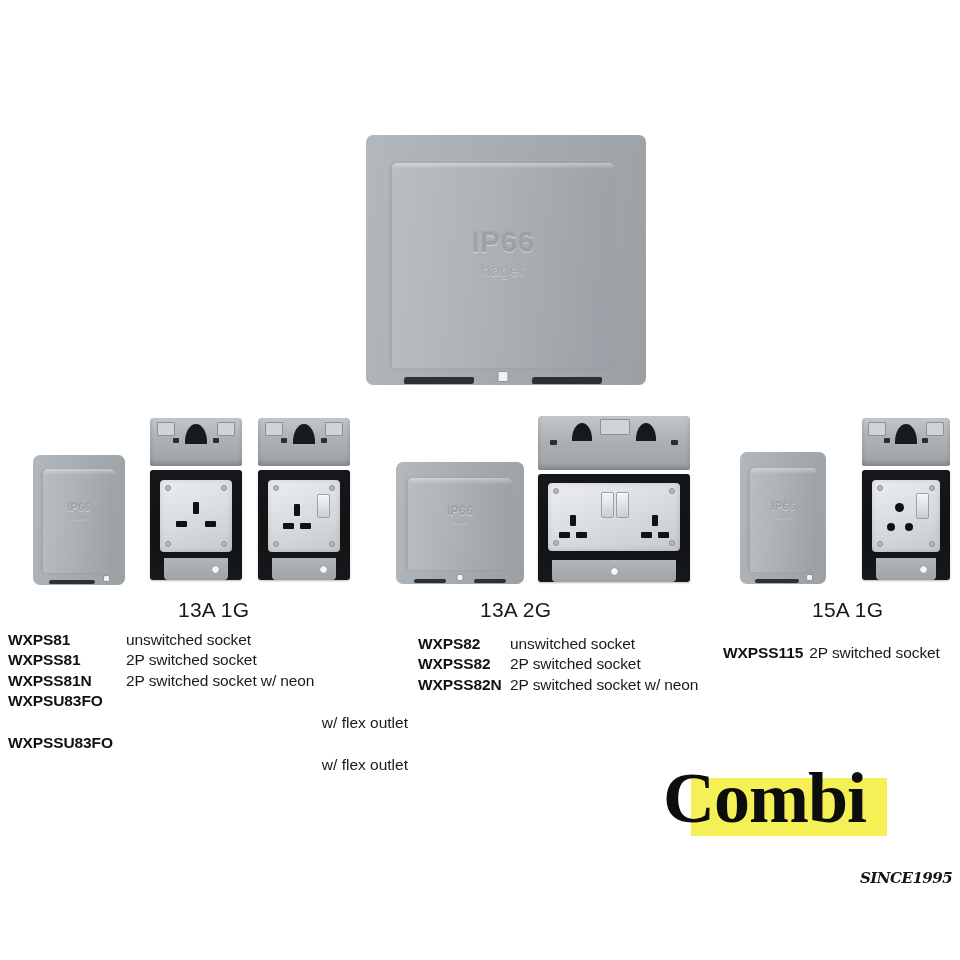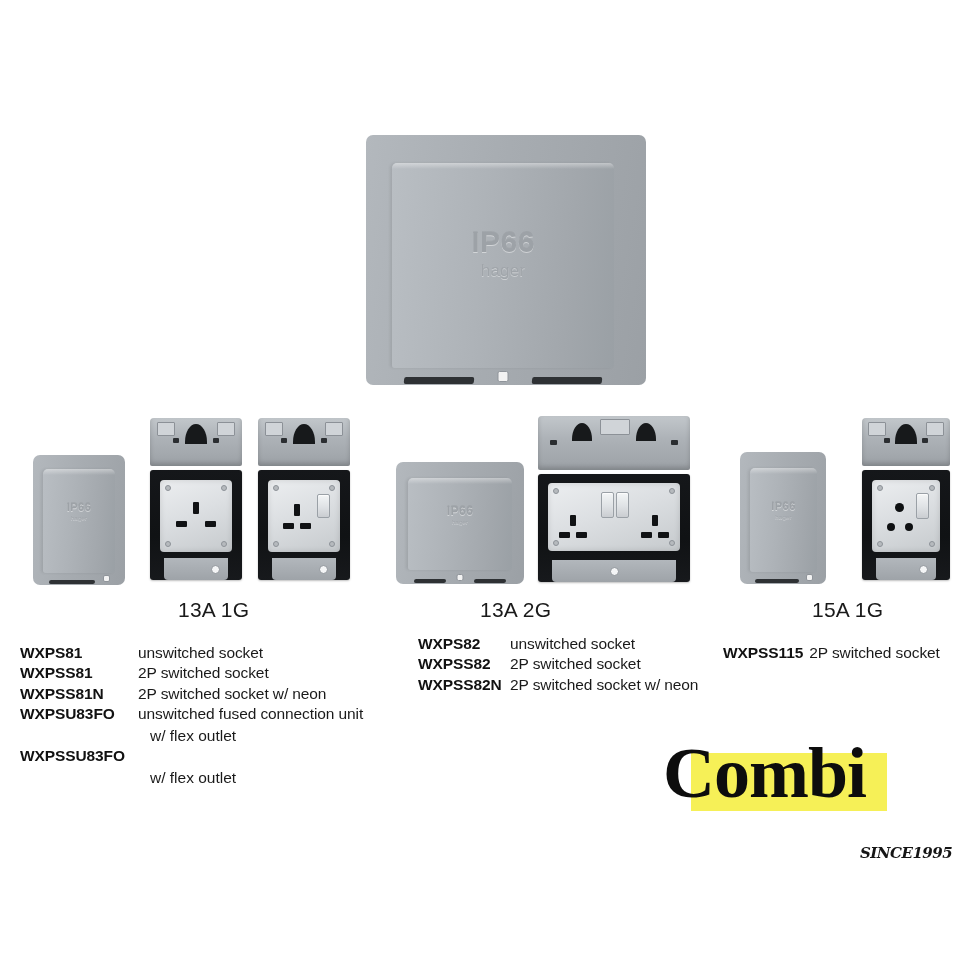--- a/index.html
+++ b/index.html
@@ -196,29 +196,30 @@
   }
   .desc {
     font-weight: 400;
     font-size: 15.5px;
     color: #1a1a1a;
     letter-spacing: -0.1px;
   }
   .cont-row {
     white-space: nowrap;
     line-height: 1.32;
+    text-align: right;
   }
   .cont {
     font-weight: 400;
     font-size: 15.5px;
     color: #1a1a1a;
   }
 
   
-  .logo { position: absolute; }
+  .logo { position: absolute; margin-top: 25px; }
   .logo-band {
     position: absolute;
     background: #f6f057;
   }
   .logo-combi {
     position: absolute;
     font-family: "Liberation Serif", serif;
     font-weight: 700;
     font-size: 72px;
     color: #0d0d0d;
@@ -317,36 +318,35 @@
         <div class="rocker" style="right:10px; top:14px; width:11px; height:22px;"></div>
       </div>
       <div class="open-base" style="left:14px; right:14px; height:22px;">
         <div class="base-hole" style="right:8px; top:7px;"></div>
       </div>
     </div>
   </div>
 
   <div class="group-title" style="left:178px; top:598px;">13A 1G</div>
 
-  <div class="code-list" style="left:8px; top:643px; width:400px;margin-left:12px;">
+  <div class="code-list" style="left:8px; top:630px; width:400px;">
     <div class="code-row">
       <span class="code" style="width:118px;">WXPS81</span>
       <span class="desc">unswitched socket</span>
     </div>
     <div class="code-row">
       <span class="code" style="width:118px;">WXPSS81</span>
       <span class="desc">2P switched socket</span>
     </div>
     <div class="code-row">
       <span class="code" style="width:118px;">WXPSS81N</span>
       <span class="desc">2P switched socket w/ neon</span>
     </div>
     <div class="code-row">
       <span class="code" style="width:118px;">WXPSU83FO</span>
-      <span class="desc">unswitched fused connection unit</span>
     </div>
     <div class="cont-row" style="padding-left:130px;">
       <span class="cont">w/ flex outlet</span>
     </div>
     <div class="code-row">
       <span class="code" style="width:118px;">WXPSSU83FO</span>
     </div>
     <div class="cont-row" style="padding-left:130px;">
       <span class="cont">w/ flex outlet</span>
     </div>

